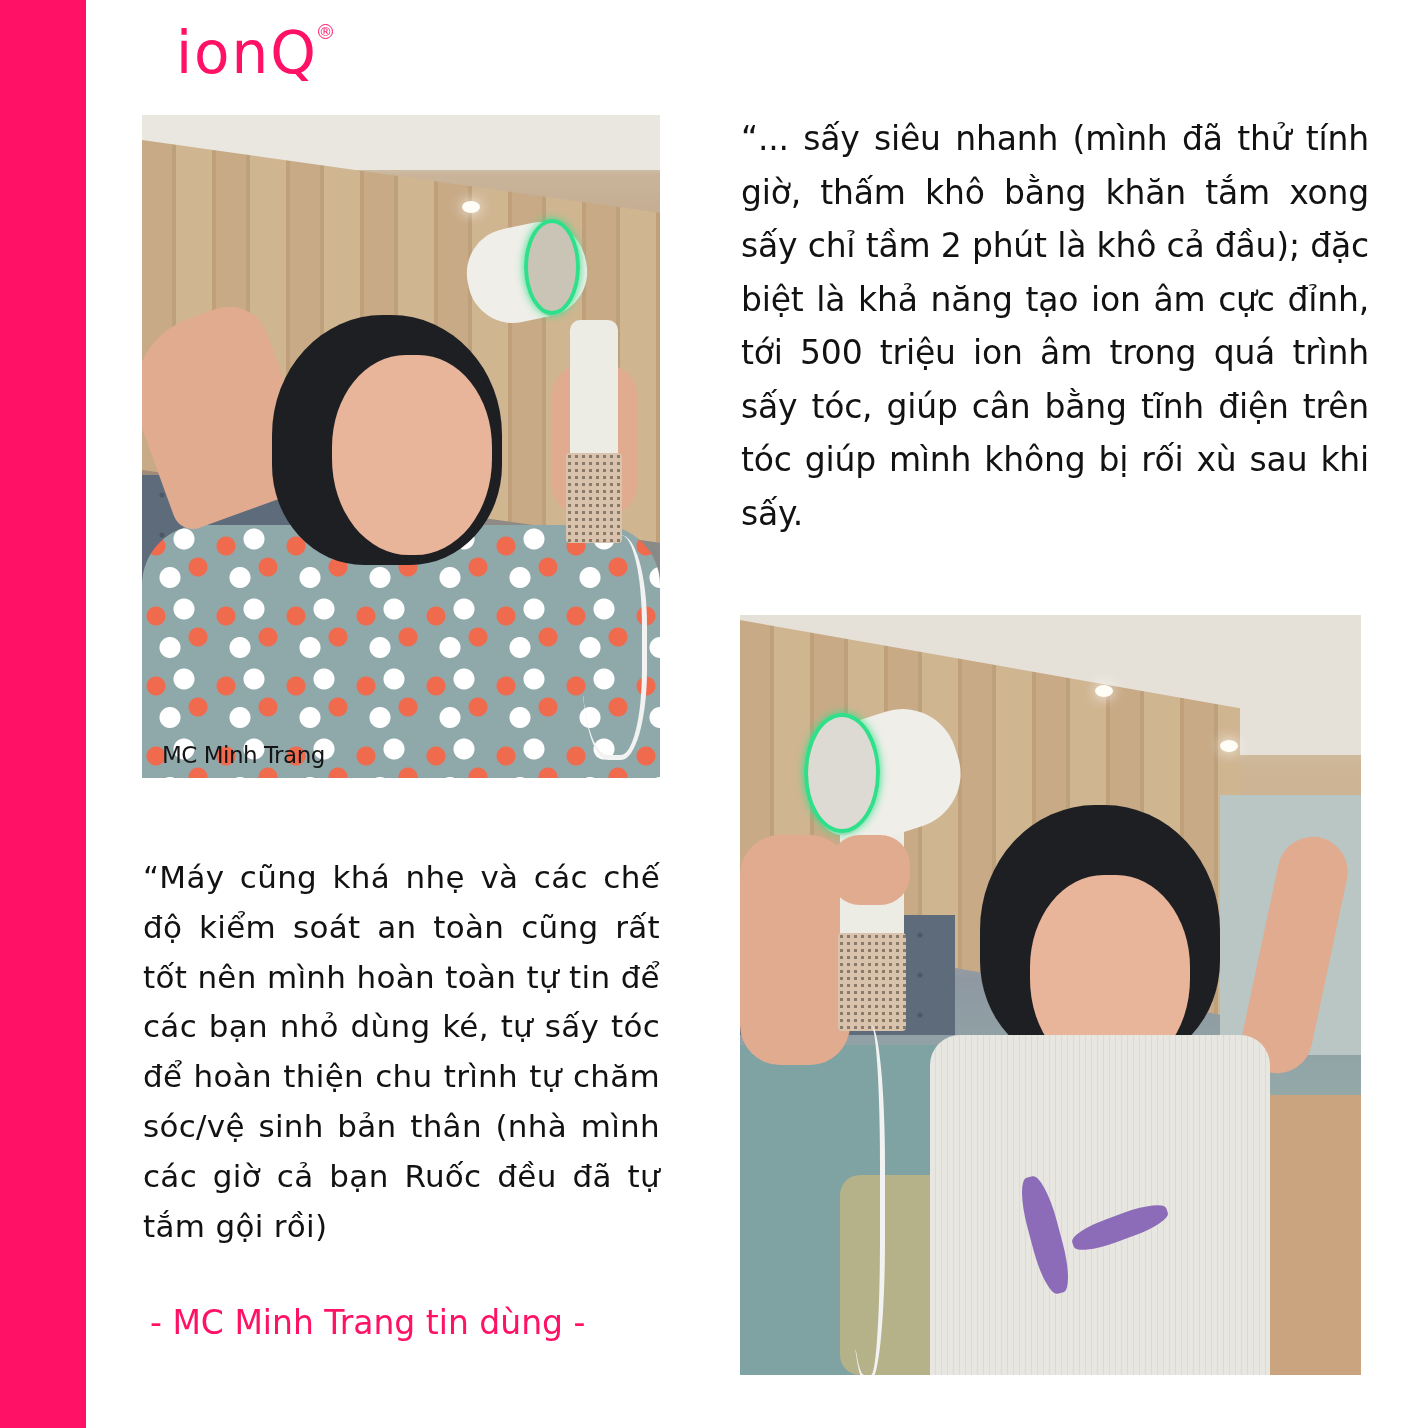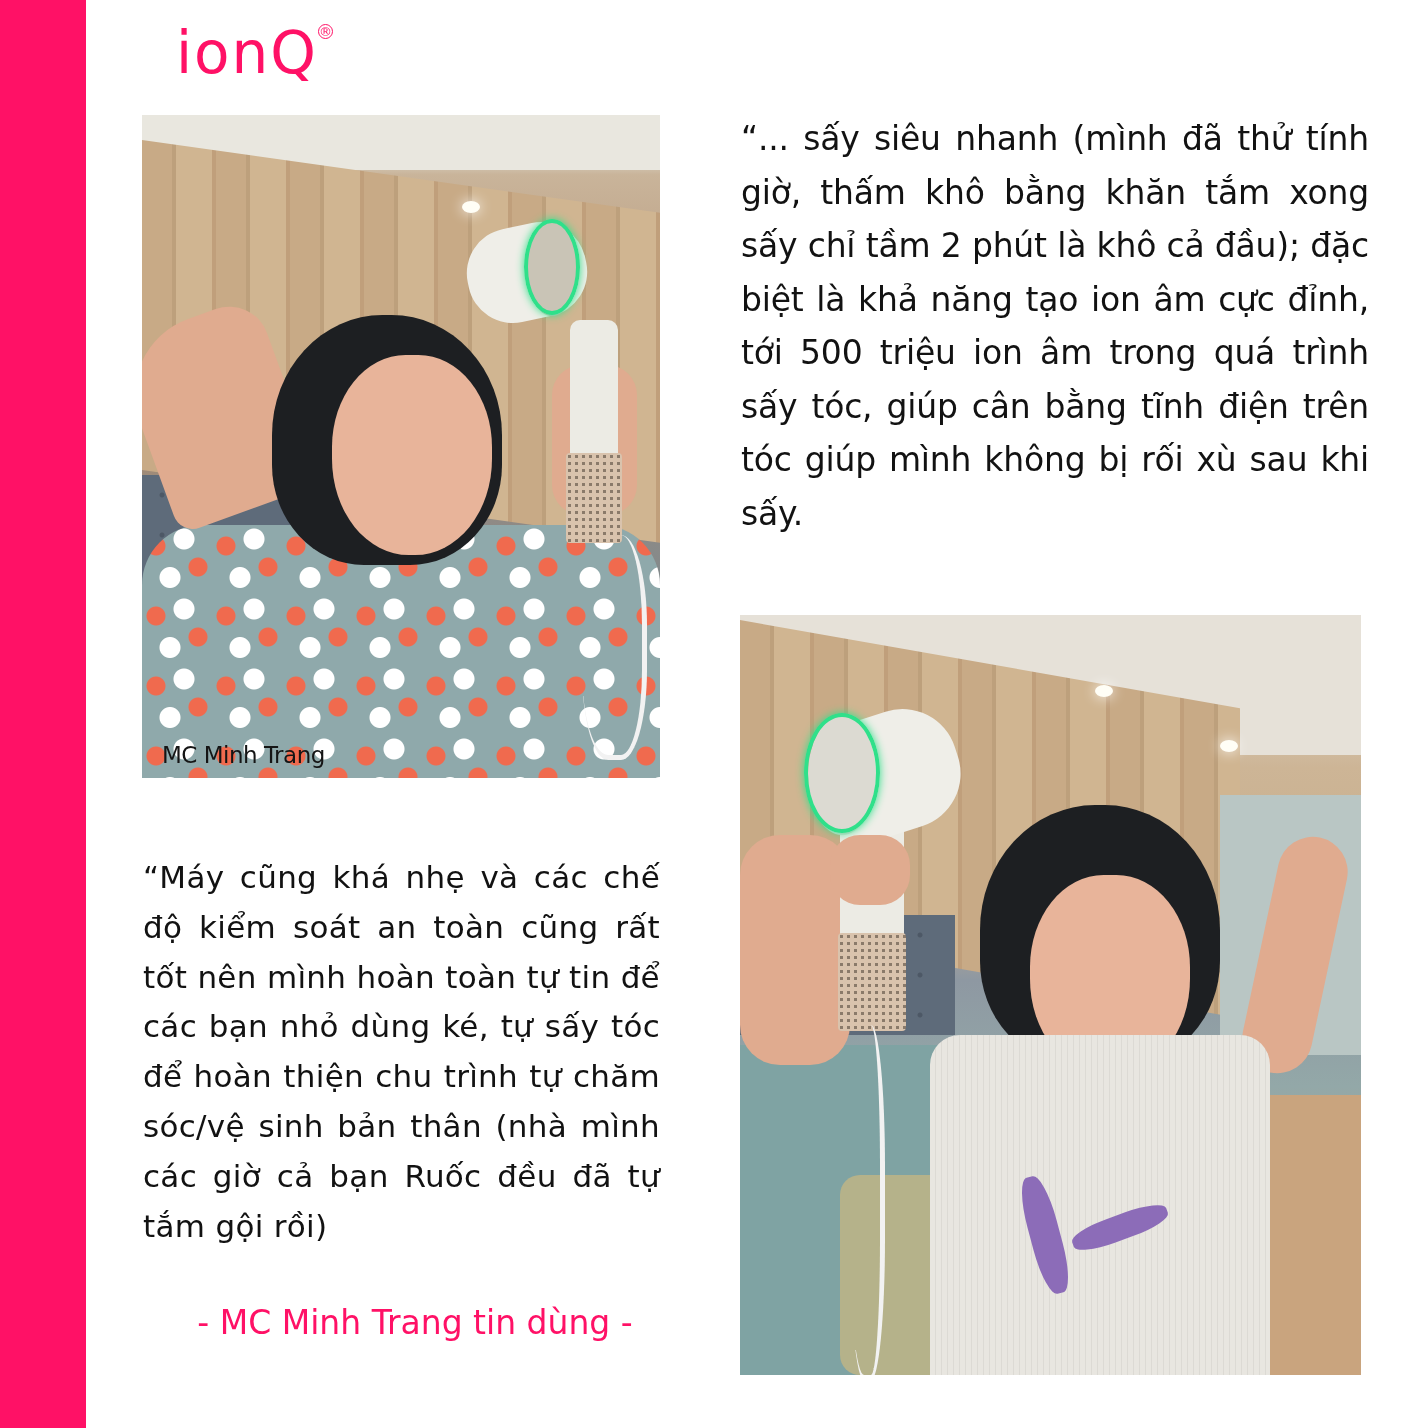--- a/index.html
+++ b/index.html
@@ -34,21 +34,21 @@
   .lavender { position:absolute; background:#8c6cb8; border-radius:40%; }
   .headboard { position:absolute; background:radial-gradient(circle,#4d5866 2px,transparent 3px) 0 0/40px 40px,#5e6b7a; }
   .light { position:absolute; width:18px; height:12px; border-radius:50%; background:#fffef6; box-shadow:0 0 14px #fff; }
 
   .photo-caption { position:absolute; left:20px; bottom:10px; font-family:"DejaVu Sans", sans-serif; font-size:23px; color:#151515; letter-spacing:-0.5px; }
 
   .quote { position:absolute; font-family:"DejaVu Sans", sans-serif; color:#121212; text-align:justify; text-align-last:left; }
   .quote-right { left:741px; top:112px; width:628px; font-size:33px; line-height:53.5px; letter-spacing:-0.2px; }
   .quote-left { left:143px; top:853px; width:517px; font-size:31px; line-height:49.8px; letter-spacing:0.3px; }
 
-  .signature { position:absolute; left:150px; top:1303px; width:530px; text-align:center; font-family:"DejaVu Sans", sans-serif; font-size:33px; color:#ff1166; }
+  .signature { position:absolute; left:150px; top:1303px; width:530px; font-family:"DejaVu Sans", sans-serif; font-size:33px; color:#ff1166; }
 </style>
 </head>
 <body>
 
 <div class="side-bar"></div>
 
 <div class="logo">
   <span class="logo-text">ionQ</span>
   <span class="logo-reg">®</span>
 </div>

